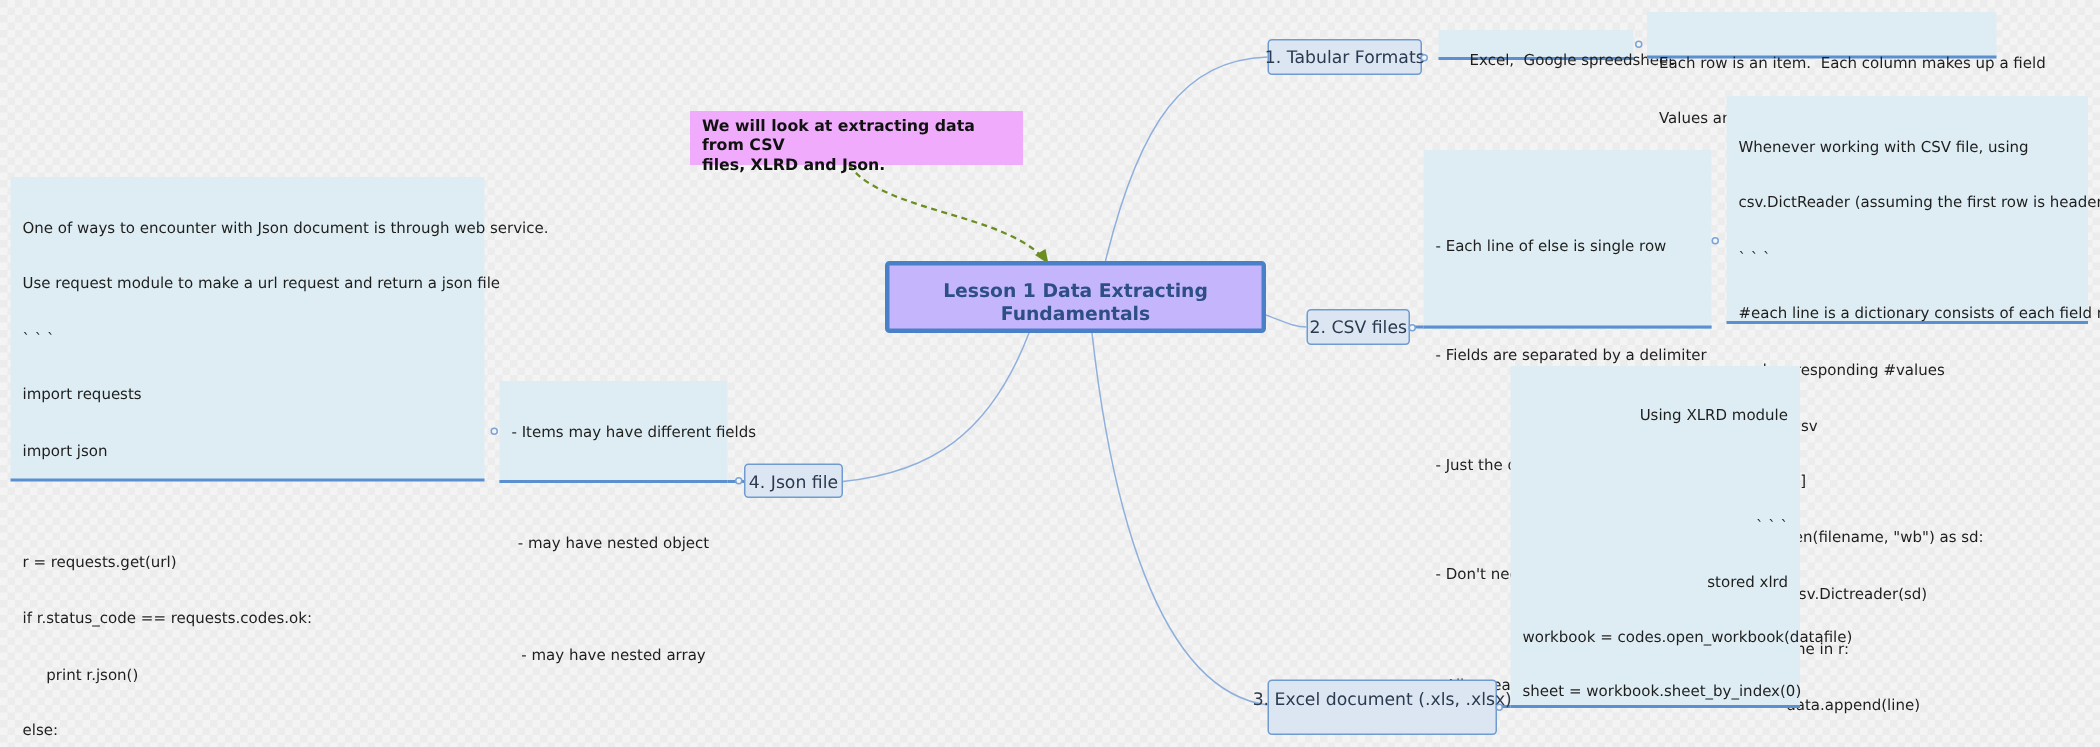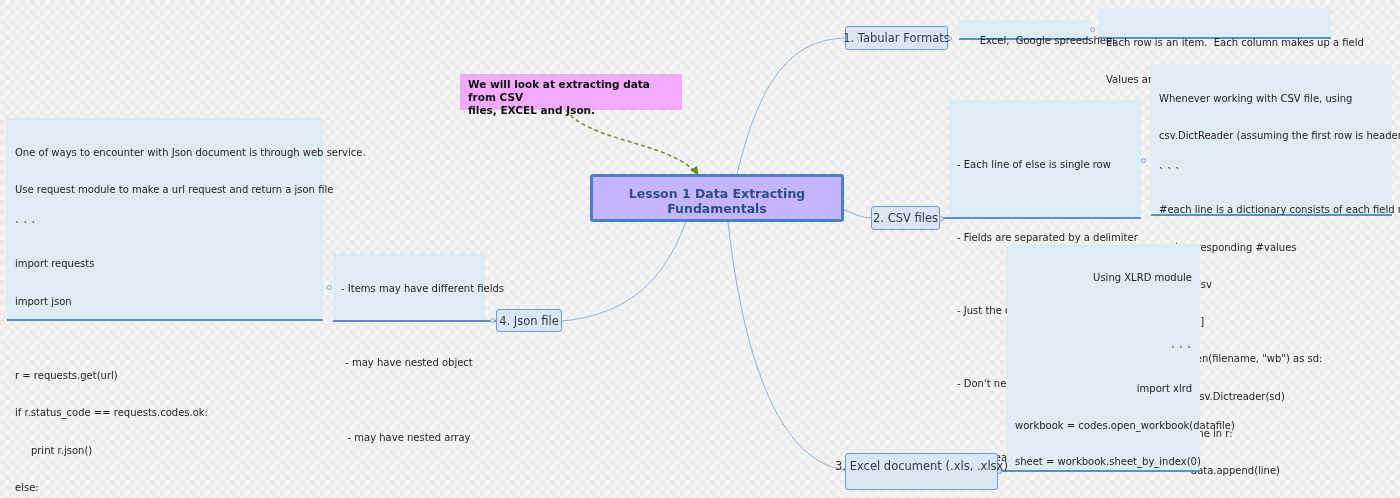--- a/index.html
+++ b/index.html
@@ -70,21 +70,21 @@
     <line x1="999" y1="471" x2="1200" y2="471" stroke="#5b8fd0" stroke-width="2"></line>
     <line x1="333" y1="321" x2="496" y2="321" stroke="#5b8fd0" stroke-width="2"></line>
   </svg>
 
   <div class="central">
     <span>Lesson 1 Data Extracting Fundamentals</span>
   </div>
 
   <div class="callout">
     <div>We will look at extracting data from CSV</div>
-    <div>files, EXCEL and Json.</div>
+    <div>files, XLRD and Json.</div>
   </div>
 
   <div class="node" style="left:845px; top:26px; width:103px; height:24px;">
     <span>1. Tabular Formats</span>
   </div>
   <div class="dot" style="left:947px; top:36px;"></div>
   <div class="note" style="left:959px; top:20px; width:130px; height:20px; padding:3px 8px; font-size:10px;">
     <span>Excel,  Google spreedsheet</span>
   </div>
   <div class="dot" style="left:1090px; top:27px;"></div>
@@ -121,21 +121,21 @@
   </div>
 
   <div class="node" style="left:845px; top:453px; width:153px; height:37px; align-items:flex-start; padding-top:5px;">
     <span>3. Excel document (.xls, .xlsx)</span>
   </div>
   <div class="dot" style="left:997px; top:469px;"></div>
   <div class="note" style="left:1007px; top:244px; width:193px; height:228px; line-height:12.2px;text-align:right;">
     <span class="line">Using XLRD module</span>
     <span class="line"></span>
     <span class="line">` ` `</span>
-    <span class="line">import xlrd</span>
+    <span class="line">stored xlrd</span>
     <span class="line">workbook = codes.open_workbook(datafile)</span>
     <span class="line">sheet = workbook.sheet_by_index(0)</span>
     <span class="line"></span>
     
     
     
     
     
     
     

